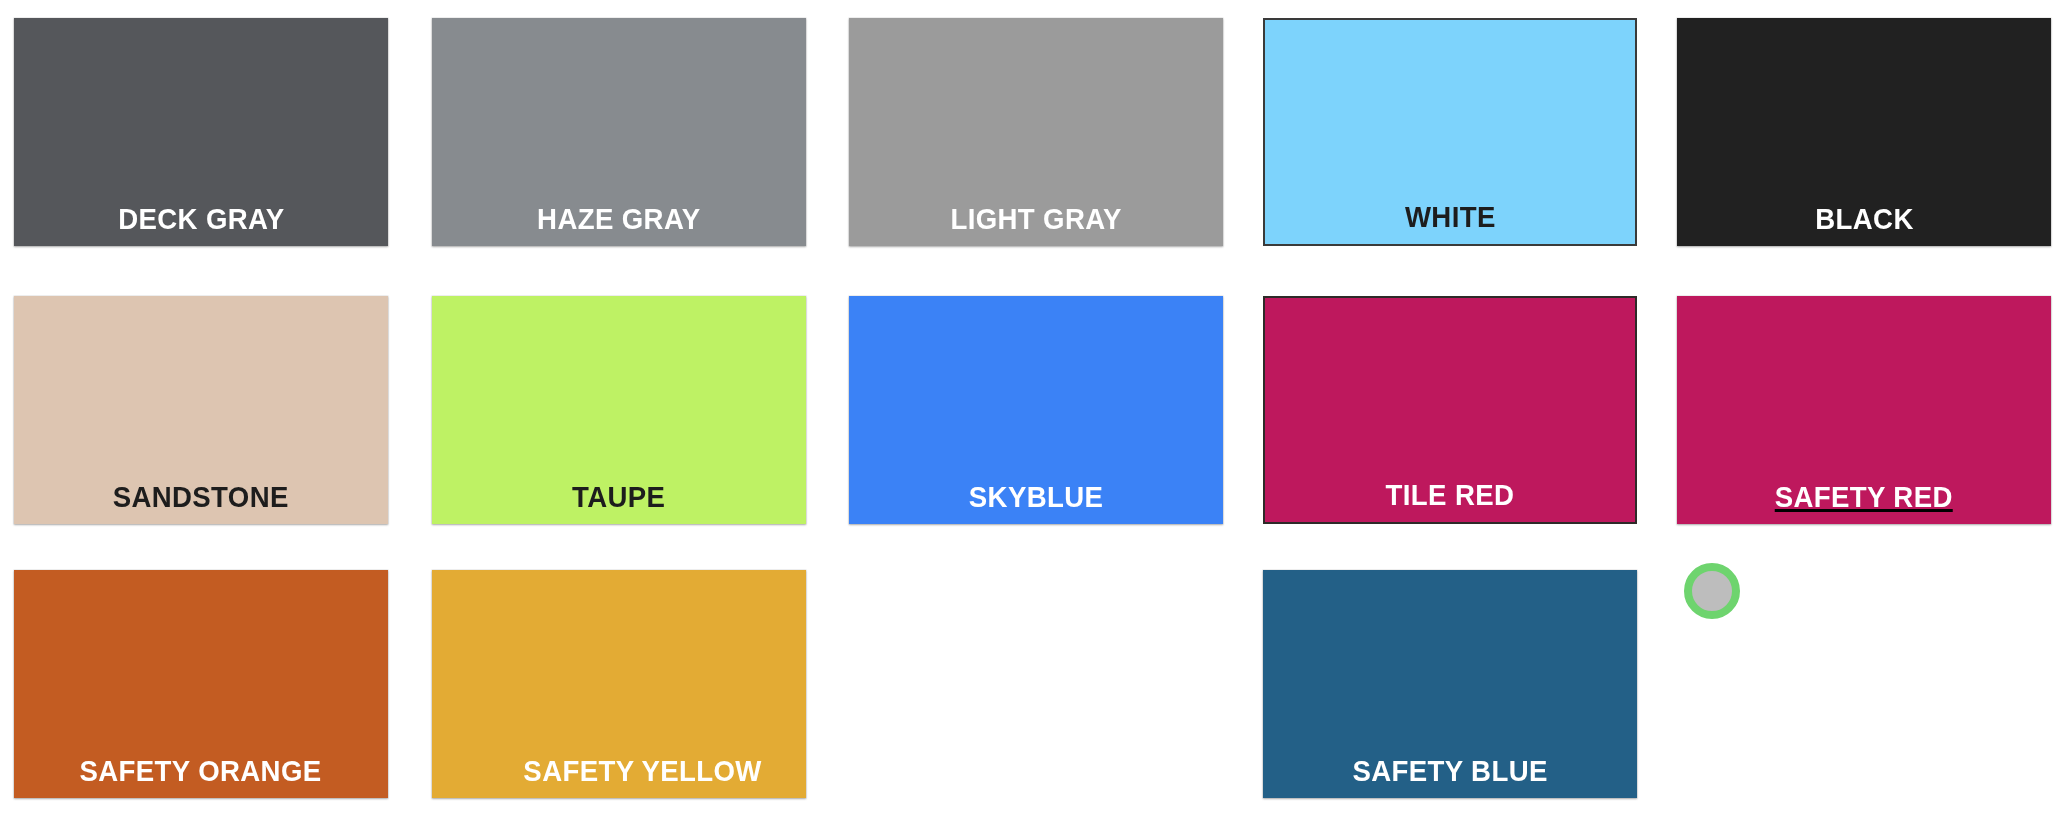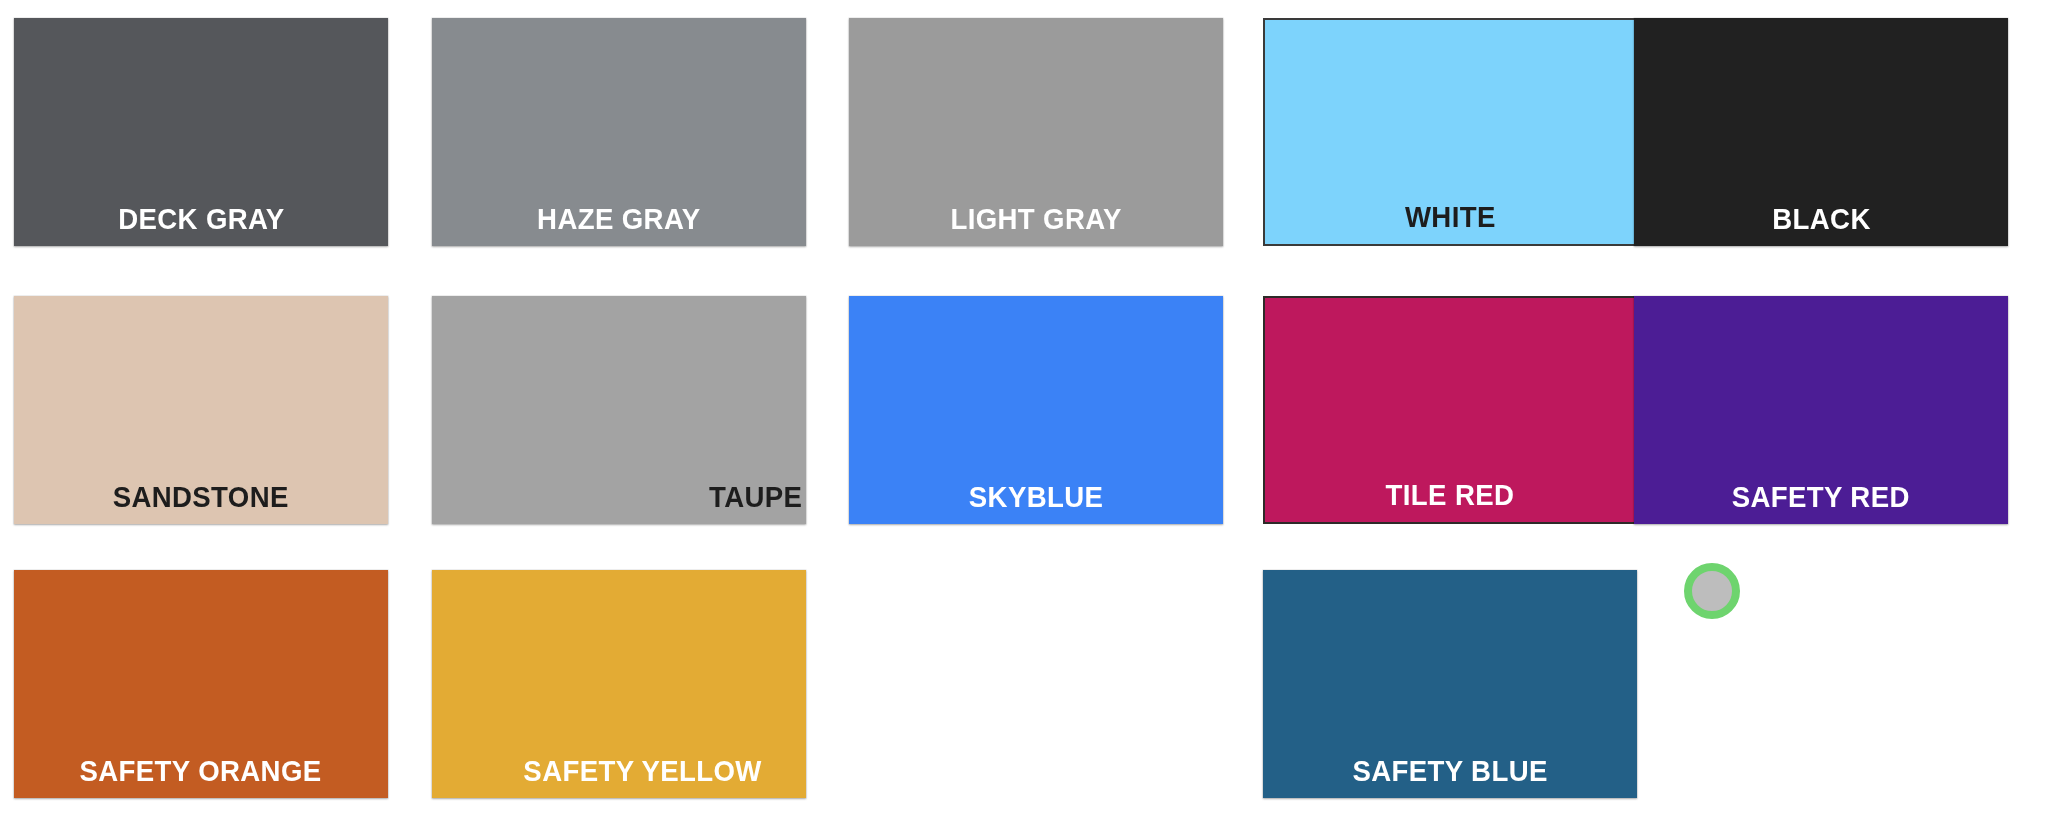--- a/index.html
+++ b/index.html
@@ -54,21 +54,21 @@
   }
 
   .label-light { color: #ffffff; }
   .label-dark  { color: #1d1d1d; }
 
   
   .col-1 { left: 14px;   }
   .col-2 { left: 432px;  }
   .col-3 { left: 849px;  }
   .col-4 { left: 1263px; }
-  .col-5 { left: 1634px; text-align: right; }
+  .col-5 { left: 1677px; text-align: right; }
 
   
   .row-1 { top: 18px;  }
   .row-2 { top: 296px; }
   .row-3 { top: 570px; }
 
   
   #status-marker {
     position: absolute;
     left: 1684px;
@@ -96,30 +96,30 @@
     </div>
     <div class="swatch col-4 row-1 bordered" style="background: #7dd3fc; border-color: rgb(58, 58, 58);">
       <span class="swatch-label label-dark">WHITE</span>
     </div>
     <div class="swatch col-5 row-1" style="background: rgb(33, 33, 33);">
       <span class="swatch-label label-light">BLACK</span>
     </div>
     <div class="swatch col-1 row-2" style="background: rgb(221, 197, 177);">
       <span class="swatch-label label-dark">SANDSTONE</span>
     </div>
-    <div class="swatch col-2 row-2" style="background: #a3a3a3; justify-content: flex-end;">
+    <div class="swatch col-2 row-2" style="background: #bef264;">
       <span class="swatch-label label-dark">TAUPE</span>
     </div>
     <div class="swatch col-3 row-2" style="background: #3b82f6;">
       <span class="swatch-label label-light">SKYBLUE</span>
     </div>
     <div class="swatch col-4 row-2 bordered" style="background: #be185d; border-color: rgb(46, 42, 40);">
       <span class="swatch-label label-light">TILE RED</span>
     </div>
-    <div class="swatch col-5 row-2" style="background: #4c1d95;">
+    <div class="swatch col-5 row-2" style="background: #be185d; text-decoration: underline;">
       <span class="swatch-label label-light">SAFETY RED</span>
     </div>
     <div class="swatch col-1 row-3" style="background: rgb(195, 92, 34);">
       <span class="swatch-label label-light">SAFETY ORANGE</span>
     </div>
     <div class="swatch col-2 row-3" style="background: rgb(227, 171, 52); padding-left: 48px;">
       <span class="swatch-label label-light">SAFETY YELLOW</span>
     </div>
     <div class="swatch col-4 row-3" style="background: rgb(35, 96, 135);">
       <span class="swatch-label label-light">SAFETY BLUE</span>

